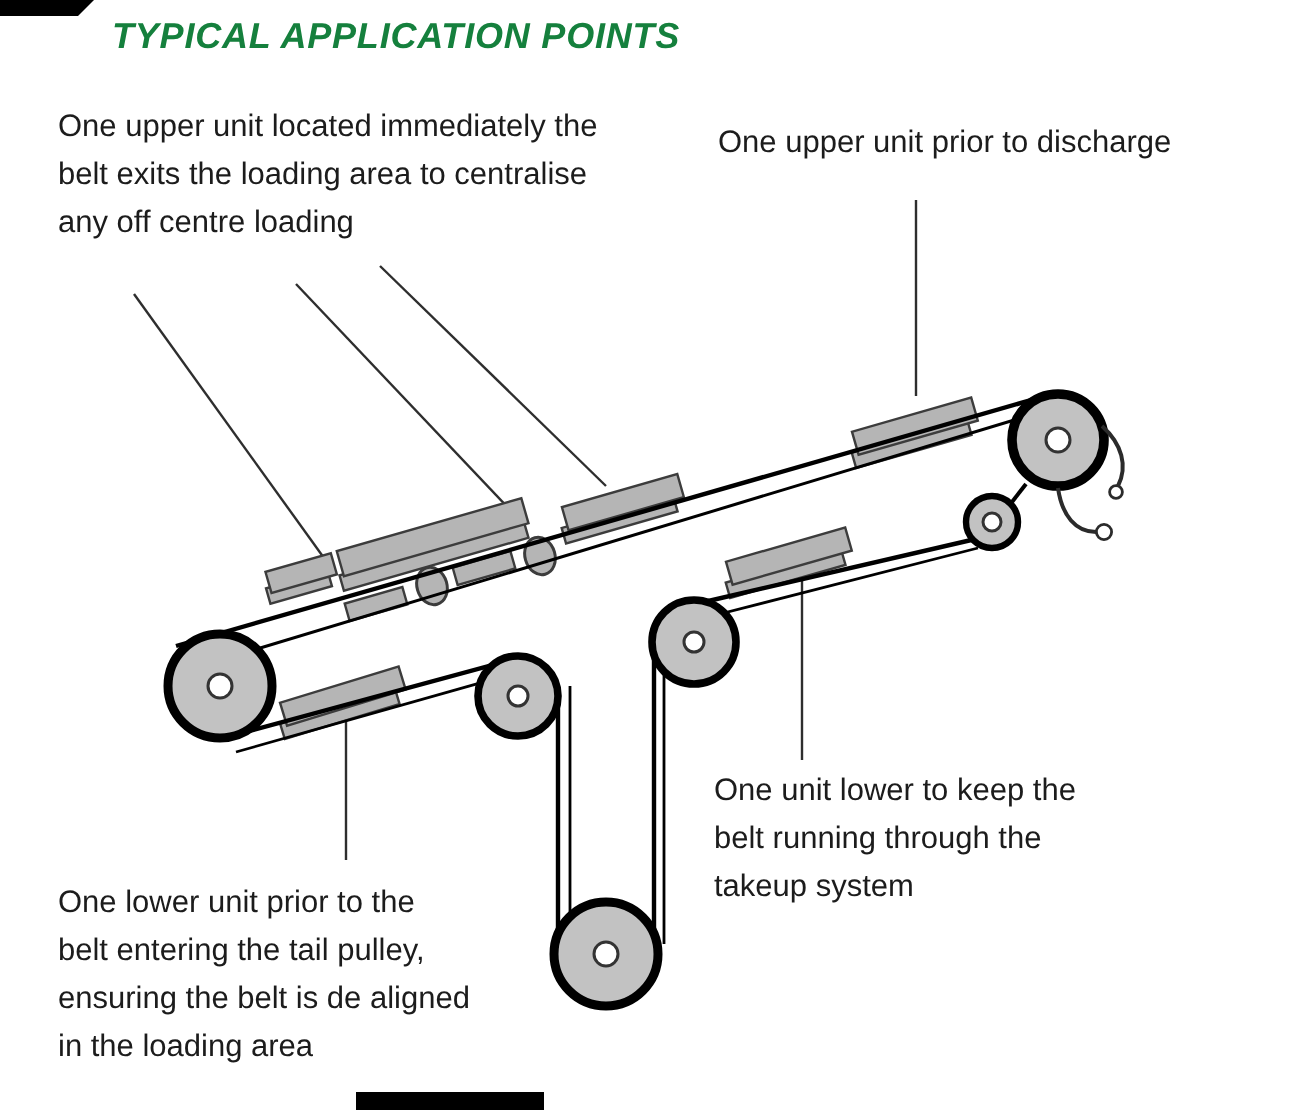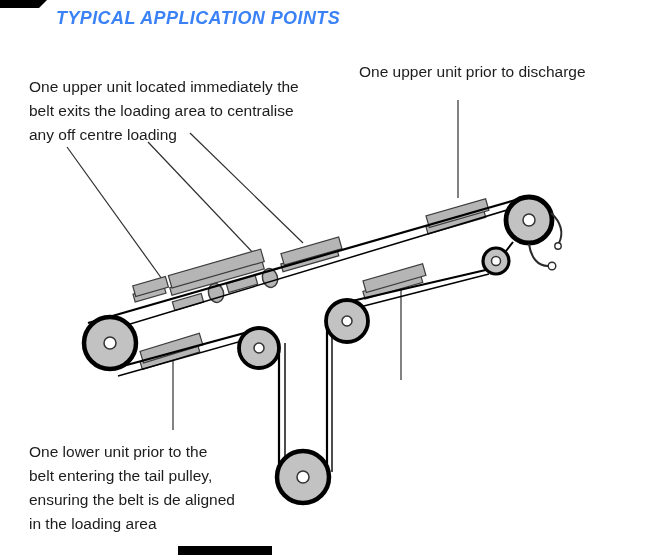--- a/index.html
+++ b/index.html
@@ -2,23 +2,23 @@
 <html><head>
 <meta charset="utf-8">
 <style>
   html,body{margin:0;padding:0;background:#ffffff;}
   #page{position:relative;width:648px;height:555px;background:#ffffff;overflow:hidden;
         font-family:"Liberation Sans", sans-serif;color:#1c1c1c;}
   .corner-mark{position:absolute;left:0;top:0;width:47px;height:8px;background:#000;
         clip-path:polygon(0 0,100% 0,83% 100%,0 100%);}
   .bottom-mark{position:absolute;left:178px;top:546px;width:94px;height:9px;background:#000;}
   .title{position:absolute;left:56px;top:8px;font-size:18px;font-weight:bold;font-style:italic;
-        letter-spacing:.4px;color:#3b82f6;white-space:nowrap;}
+        letter-spacing:.4px;color:#15803d;white-space:nowrap;}
   .note{position:absolute;font-size:15.5px;line-height:24px;color:#1c1c1c;white-space:pre-line;}
-  .note-loading{left:29px;top:75px;width:305px;}
+  .note-loading{left:29px;top:52px;width:305px;}
   .note-discharge{left:359px;top:60px;width:260px;}
   .note-takeup{left:357px;top:384px;width:240px;}
   .note-tail{left:29px;top:428px;width:260px;margin-top:12px;}
   svg{position:absolute;left:0;top:0;}
   .leader{stroke:#2e2e2e;stroke-width:1.2;fill:none;}
   .belt{stroke:#000;fill:none;}
   .unit{fill:#b5b5b5;stroke:#3c3c3c;stroke-width:1.2;}
   .roller{fill:#b5b5b5;stroke:#3c3c3c;stroke-width:1.5;}
   .pulley{fill:#c2c2c2;stroke:#000;}
   .hub{fill:#ffffff;stroke:#333;stroke-width:1.5;}
@@ -32,20 +32,23 @@
 
   <div class="corner-mark"></div>
   <div class="bottom-mark"></div>
 
   <div class="title">TYPICAL APPLICATION POINTS</div>
 
   <div class="note note-loading">One upper unit located immediately the
 belt exits the loading area to centralise
 any off centre loading</div>
   <div class="note note-discharge">One upper unit prior to discharge</div>
+  <div class="note note-takeup">One unit lower to keep the
+belt running through the
+takeup system</div>
   <div class="note note-tail">One lower unit prior to the
 belt entering the tail pulley,
 ensuring the belt is de aligned
 in the loading area</div>
 
   <svg width="648" height="555" viewBox="0 0 648 555">
 
     <g>
       <line class="leader" x1="67" y1="147" x2="162" y2="279"></line>
       <line class="leader" x1="148" y1="142" x2="257" y2="257"></line>

